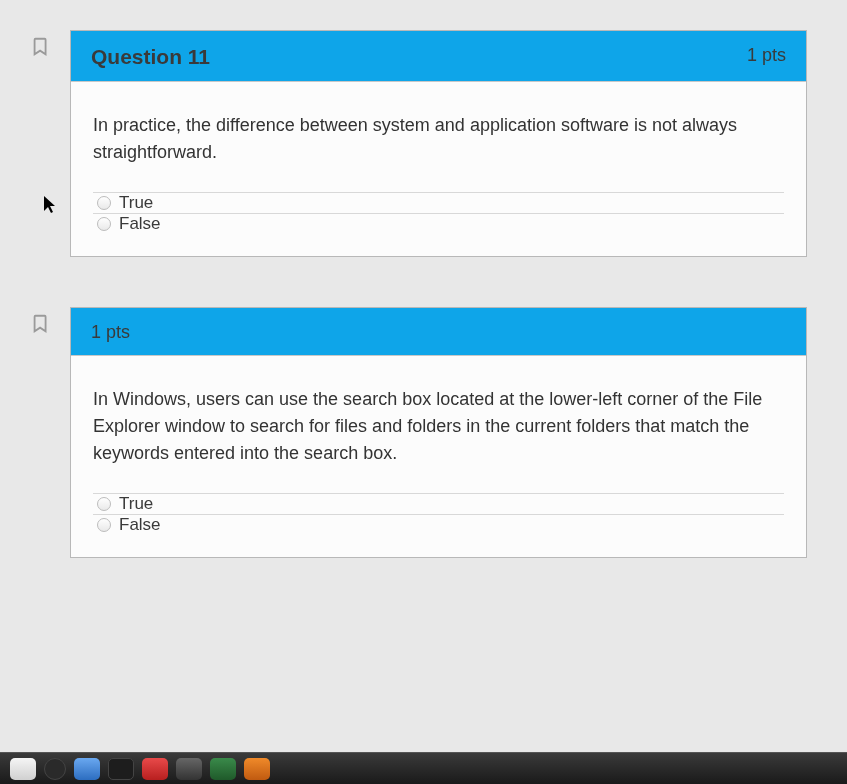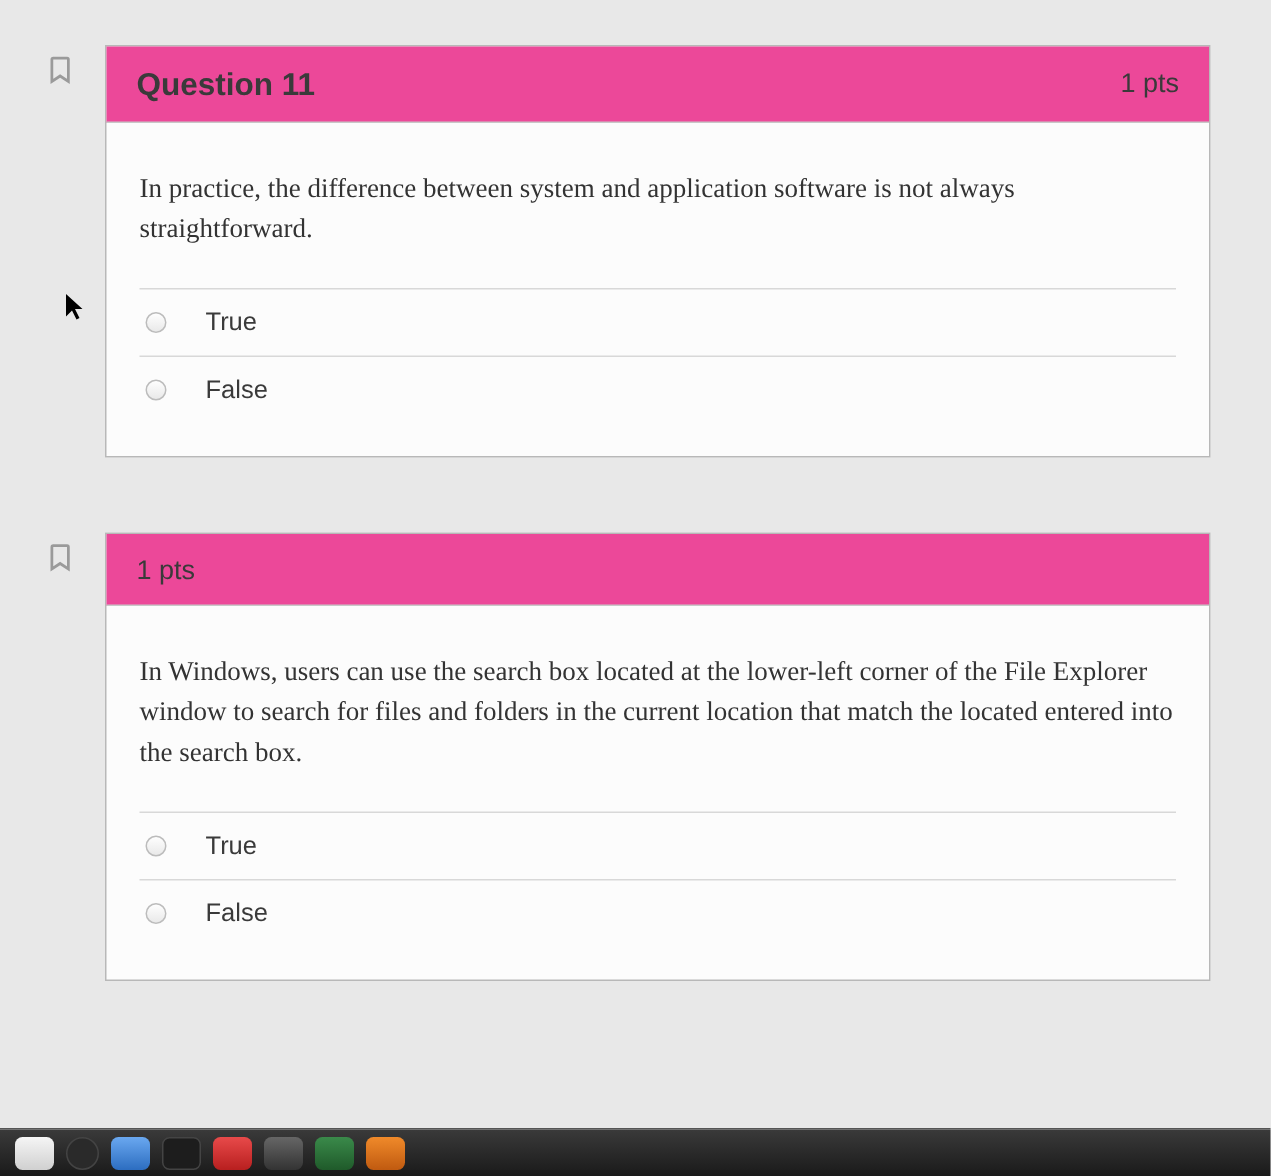--- a/index.html
+++ b/index.html
@@ -25,47 +25,46 @@
   .question-card {
     border: 1px solid #b8b8b8;
     background: #fcfcfc;
   }
   .question-header {
     display: flex;
     align-items: flex-start;
     justify-content: space-between;
     padding: 14px 20px 12px 20px;
     border-bottom: 1px solid #c8c8c8;
-    background: #ec4899;
+    background: #0ea5e9;
   }
   .question-title {
     font-size: 21px;
     font-weight: 700;
     color: #3a3a3a;
   }
   .question-points {
     font-size: 18px;
     color: #3a3a3a;
     margin-top: 0;
   }
   .question-body {
     padding: 30px 22px 22px 22px;
   }
   .question-text {
     font-size: 18px;
     line-height: 1.5;
     color: #333;
     margin-bottom: 26px;
-    font-family: Liberation Serif, serif;
   }
   .option-row {
     display: flex;
     align-items: center;
-    gap: 26px;
-    padding: 12px 4px;
+    gap: 8px;
+    padding: 0 4px;
     border-top: 1px solid #d8d8d8;
   }
   .radio {
     appearance: none;
     -webkit-appearance: none;
     width: 14px;
     height: 14px;
     border: 1.5px solid #bcbcbc;
     border-radius: 50%;
     background: linear-gradient(#fefefe, #e9e9e9);
@@ -150,21 +149,21 @@
   <span class="bookmark-icon">
     <svg viewBox="0 0 24 24" fill="none" stroke="#9a9a9a" stroke-width="2">
       <path d="M6 3 h10 a1 1 0 0 1 1 1 v16 l-6 -4 -6 4 V4 a1 1 0 0 1 1 -1 z"></path>
     </svg>
   </span>
   <div class="question-card">
     <div class="question-header">
       <div class="question-points">1 pts</div>
     </div>
     <div class="question-body">
-      <div class="question-text">In Windows, users can use the search box located at the lower-left corner of the File Explorer window to search for files and folders in the current location that match the located entered into the search box.</div>
+      <div class="question-text">In Windows, users can use the search box located at the lower-left corner of the File Explorer window to search for files and folders in the current folders that match the keywords entered into the search box.</div>
       <div class="option-row">
         <input type="radio" class="radio" name="q12" style="">
         <span class="option-label">True</span>
       </div>
       <div class="option-row">
         <input type="radio" class="radio" name="q12" style="">
         <span class="option-label">False</span>
       </div>
     </div>
   </div>

